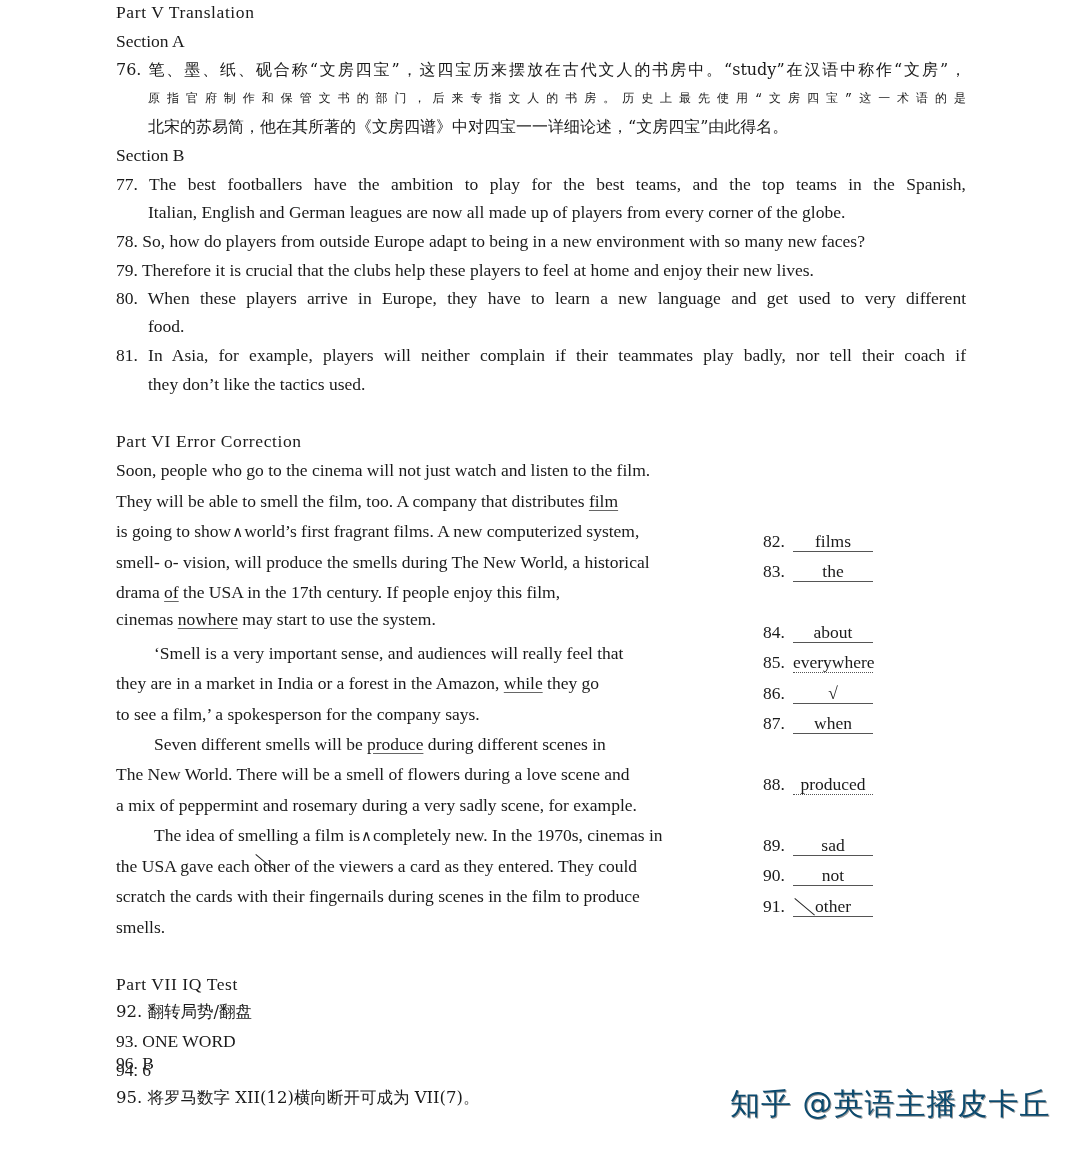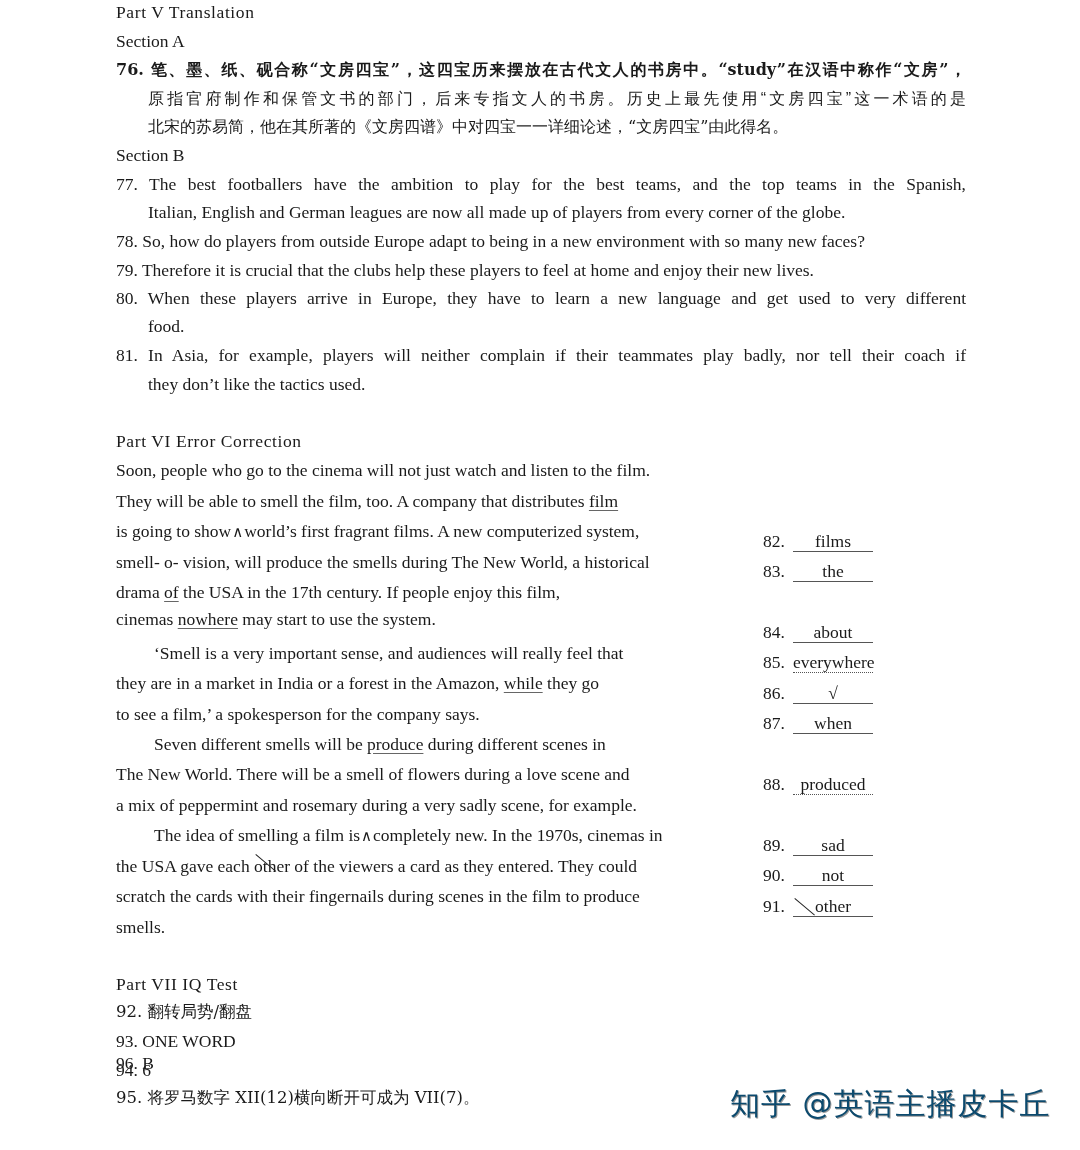--- a/index.html
+++ b/index.html
@@ -39,22 +39,22 @@
       text-shadow: 1px 1px 0 #9a9a9a;
     }
   </style>
 </head>
 <body>
 
 <div class="page">
 
   <div class="line hdr" style="top:-2px">Part V Translation</div>
   <div class="line" style="top:27px">Section A</div>
-  <div class="line just" style="top:56px; font-family:'DejaVu Serif', serif; font-size:16px;font-weight:bold;">76. 笔、墨、纸、砚合称“文房四宝”，这四宝历来摆放在古代文人的书房中。“study”在汉语中称作“文房”，</div>
-  <div class="line indent just-ind" style="top:85px; font-family:Liberation Sans, sans-serif; font-size:16px;">原指官府制作和保管文书的部门，后来专指文人的书房。历史上最先使用“文房四宝”这一术语的是</div>
+  <div class="line just" style="top:56px; font-family:'DejaVu Serif', serif; font-size:16px;">76. 笔、墨、纸、砚合称“文房四宝”，这四宝历来摆放在古代文人的书房中。“study”在汉语中称作“文房”，</div>
+  <div class="line indent just-ind" style="top:85px; font-family:Liberation Mono, monospace; font-size:12px;">原指官府制作和保管文书的部门，后来专指文人的书房。历史上最先使用“文房四宝”这一术语的是</div>
   <div class="line indent" style="top:113px; font-family:'DejaVu Serif', serif; font-size:16px;">北宋的苏易简，他在其所著的《文房四谱》中对四宝一一详细论述，“文房四宝”由此得名。</div>
 
   <div class="line" style="top:141px">Section B</div>
   <div class="line just" style="top:170px">77. The best footballers have the ambition to play for the best teams, and the top teams in the Spanish,</div>
   <div class="line indent" style="top:198px">Italian, English and German leagues are now all made up of players from every corner of the globe.</div>
   <div class="line" style="top:227px">78. So, how do players from outside Europe adapt to being in a new environment with so many new faces?</div>
   <div class="line" style="top:256px">79. Therefore it is crucial that the clubs help these players to feel at home and enjoy their new lives.</div>
   <div class="line just" style="top:284px">80. When these players arrive in Europe, they have to learn a new language and get used to very different</div>
   <div class="line indent" style="top:312px">food.</div>
   <div class="line just" style="top:341px">81. In Asia, for example, players will neither complain if their teammates play badly, nor tell their coach if</div>

